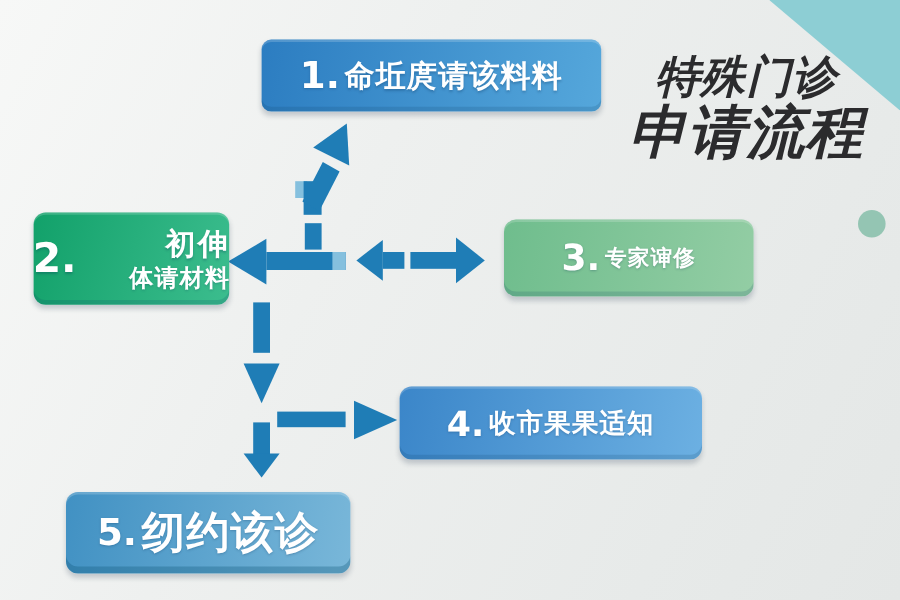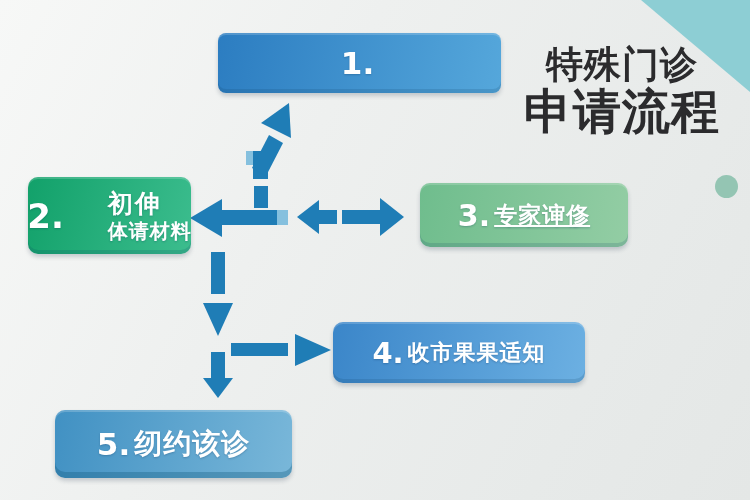--- a/index.html
+++ b/index.html
@@ -14,21 +14,21 @@
     background:#8dced4;
     clip-path:polygon(0 0,100% 0,100% 100%);
   }
   .bg-dot{
     position:absolute;left:715px;top:175px;width:23px;height:23px;
     border-radius:50%;background:#94c5b3;
   }
   
   .title{
     position:absolute;left:512px;top:44px;width:220px;
-    text-align:center;color:#2b2b2d;font-weight:900;line-height:1.12;
+    text-align:center;color:#2b2b2d;font-weight:900;line-height:1.12;font-style:italic;
   }
   .title .t1{font-size:37px;letter-spacing:1px;}
   .title .t2{font-size:48px;letter-spacing:1px;}
   
   .arrows{position:absolute;left:0;top:0;width:750px;height:500px;}
   
   .step{
     position:absolute;display:flex;align-items:center;justify-content:center;
     color:#ffffff;font-weight:700;
     border-radius:10px;
@@ -37,36 +37,36 @@
     white-space:nowrap;
   }
   .step .num{font-weight:800;margin-right:4px;}
   .step1{left:218px;top:33px;width:283px;height:60px;
     background:linear-gradient(100deg,#2c7dc1,#55a7db);border-radius:8px;}
   .step1 .num{font-size:31px;}
   .step1 .lbl{font-size:25px;letter-spacing:1px;}
   .step2{left:28px;top:177px;width:163px;height:77px;
     background:linear-gradient(105deg,#12a16a,#3cbd8e);}
   .step2 .num{font-size:34px;margin-right:8px;}
-  .step2 .lines{display:flex;flex-direction:column;align-items:flex-start;line-height:1.2;margin-left:36px;}
+  .step2 .lines{display:flex;flex-direction:column;align-items:flex-end;line-height:1.2;margin-left:36px;}
   .step2 .l1{font-size:25px;letter-spacing:2px;}
   .step2 .l2{font-size:20px;letter-spacing:1px;}
   .step3{left:420px;top:183px;width:208px;height:64px;
     background:linear-gradient(100deg,#6fbd8d,#93cda4);}
   .step3 .num{font-size:30px;}
-  .step3 .lbl{font-size:23px;letter-spacing:1px;text-decoration:underline;}
+  .step3 .lbl{font-size:18px;letter-spacing:1px;}
   .step4{left:333px;top:322px;width:252px;height:61px;
     background:linear-gradient(100deg,#3b86c9,#6cb0e2);}
   .step4 .num{font-size:29px;}
   .step4 .lbl{font-size:22px;letter-spacing:1px;}
   .step5{left:55px;top:410px;width:237px;height:68px;
     background:linear-gradient(100deg,#4191c3,#79b7d9);
     box-shadow:0 3px 4px rgba(40,60,80,.22), inset 0 -6px 0 rgba(14,86,120,.32), inset 0 2px 0 rgba(255,255,255,.2);}
   .step5 .num{font-size:31px;}
-  .step5 .lbl{font-size:28px;letter-spacing:1px;}
+  .step5 .lbl{font-size:36px;letter-spacing:1px;}
 </style>
 </head>
 <body>
 
 <div class="canvas">
 
   <div class="bg-triangle"></div>
   <div class="bg-dot"></div>
 
   <div class="title">
@@ -112,20 +112,21 @@
     </g>
 
     <g fill="#1f7db6">
       <rect x="211" y="352" width="14" height="28"></rect>
       <polygon points="218,398 203,378 233,378"></polygon>
     </g>
   </svg>
 
   <div class="step step1">
     <span class="num">1.</span>
+    <span class="lbl">命坵庹请该料料</span>
   </div>
 
   <div class="step step2">
     <span class="num">2.</span>
     <span class="lines">
       <span class="l1">初伸</span>
       <span class="l2">体请材料</span>
     </span>
   </div>
 

